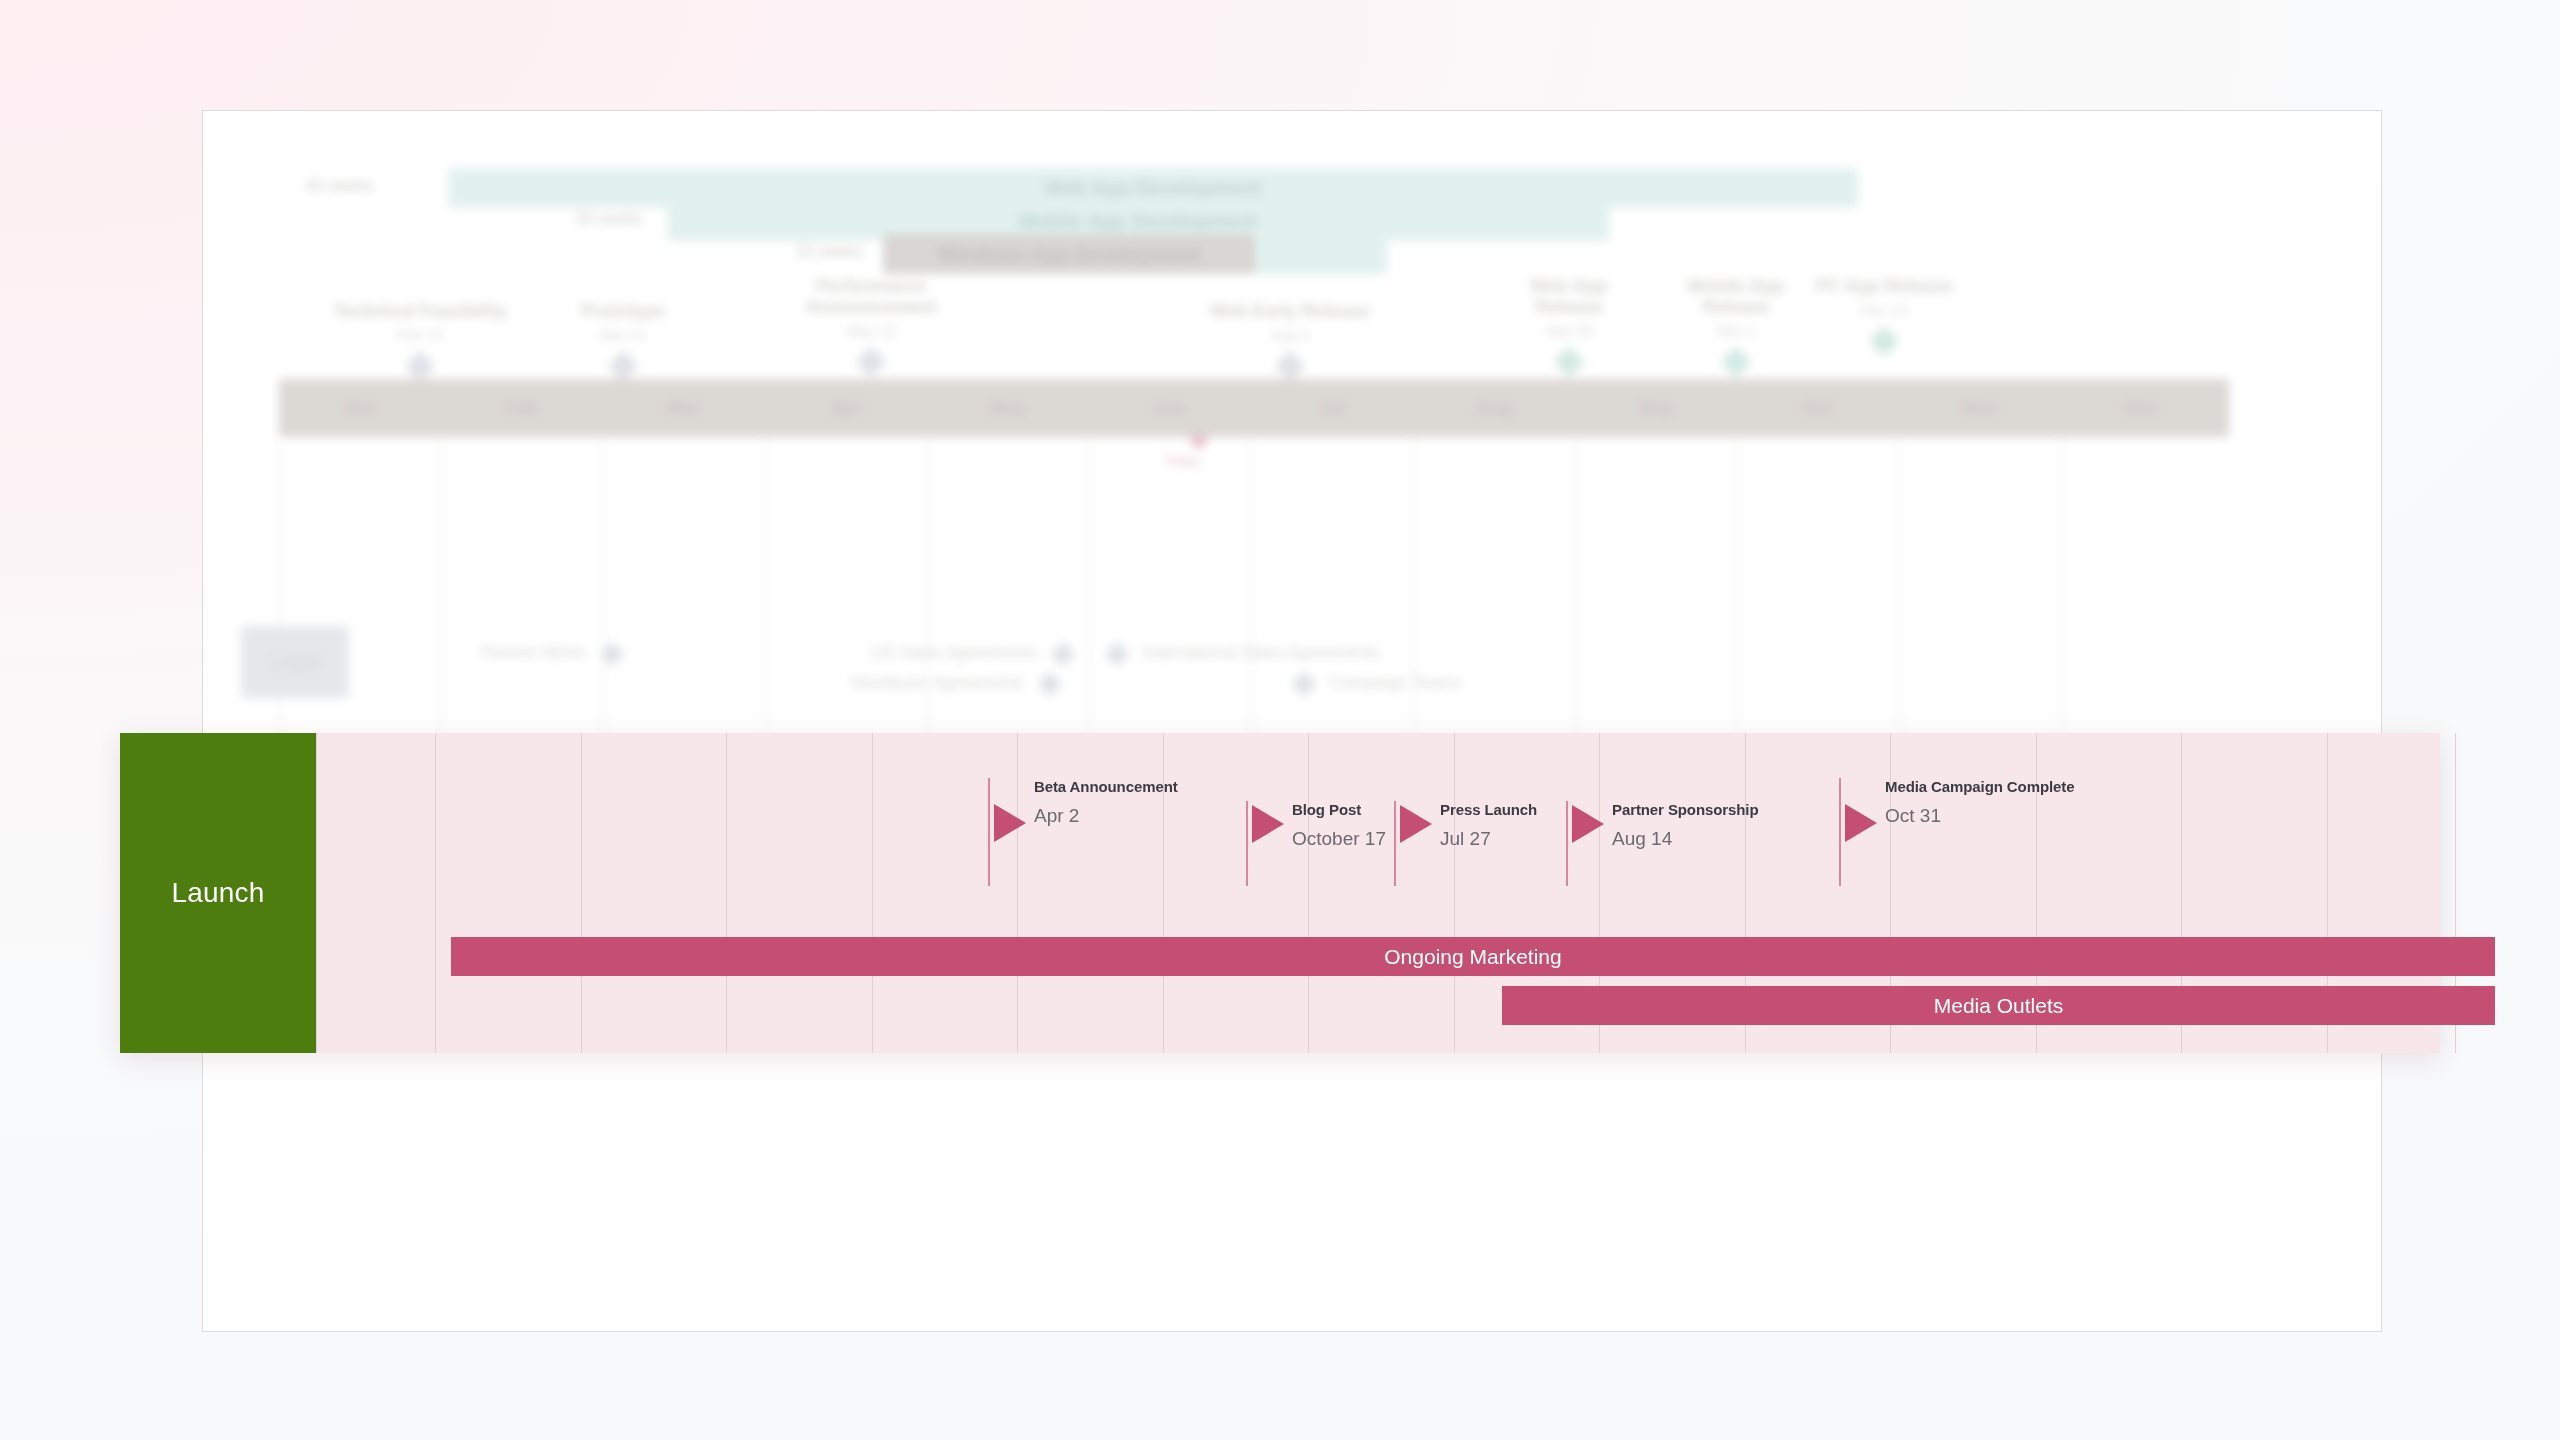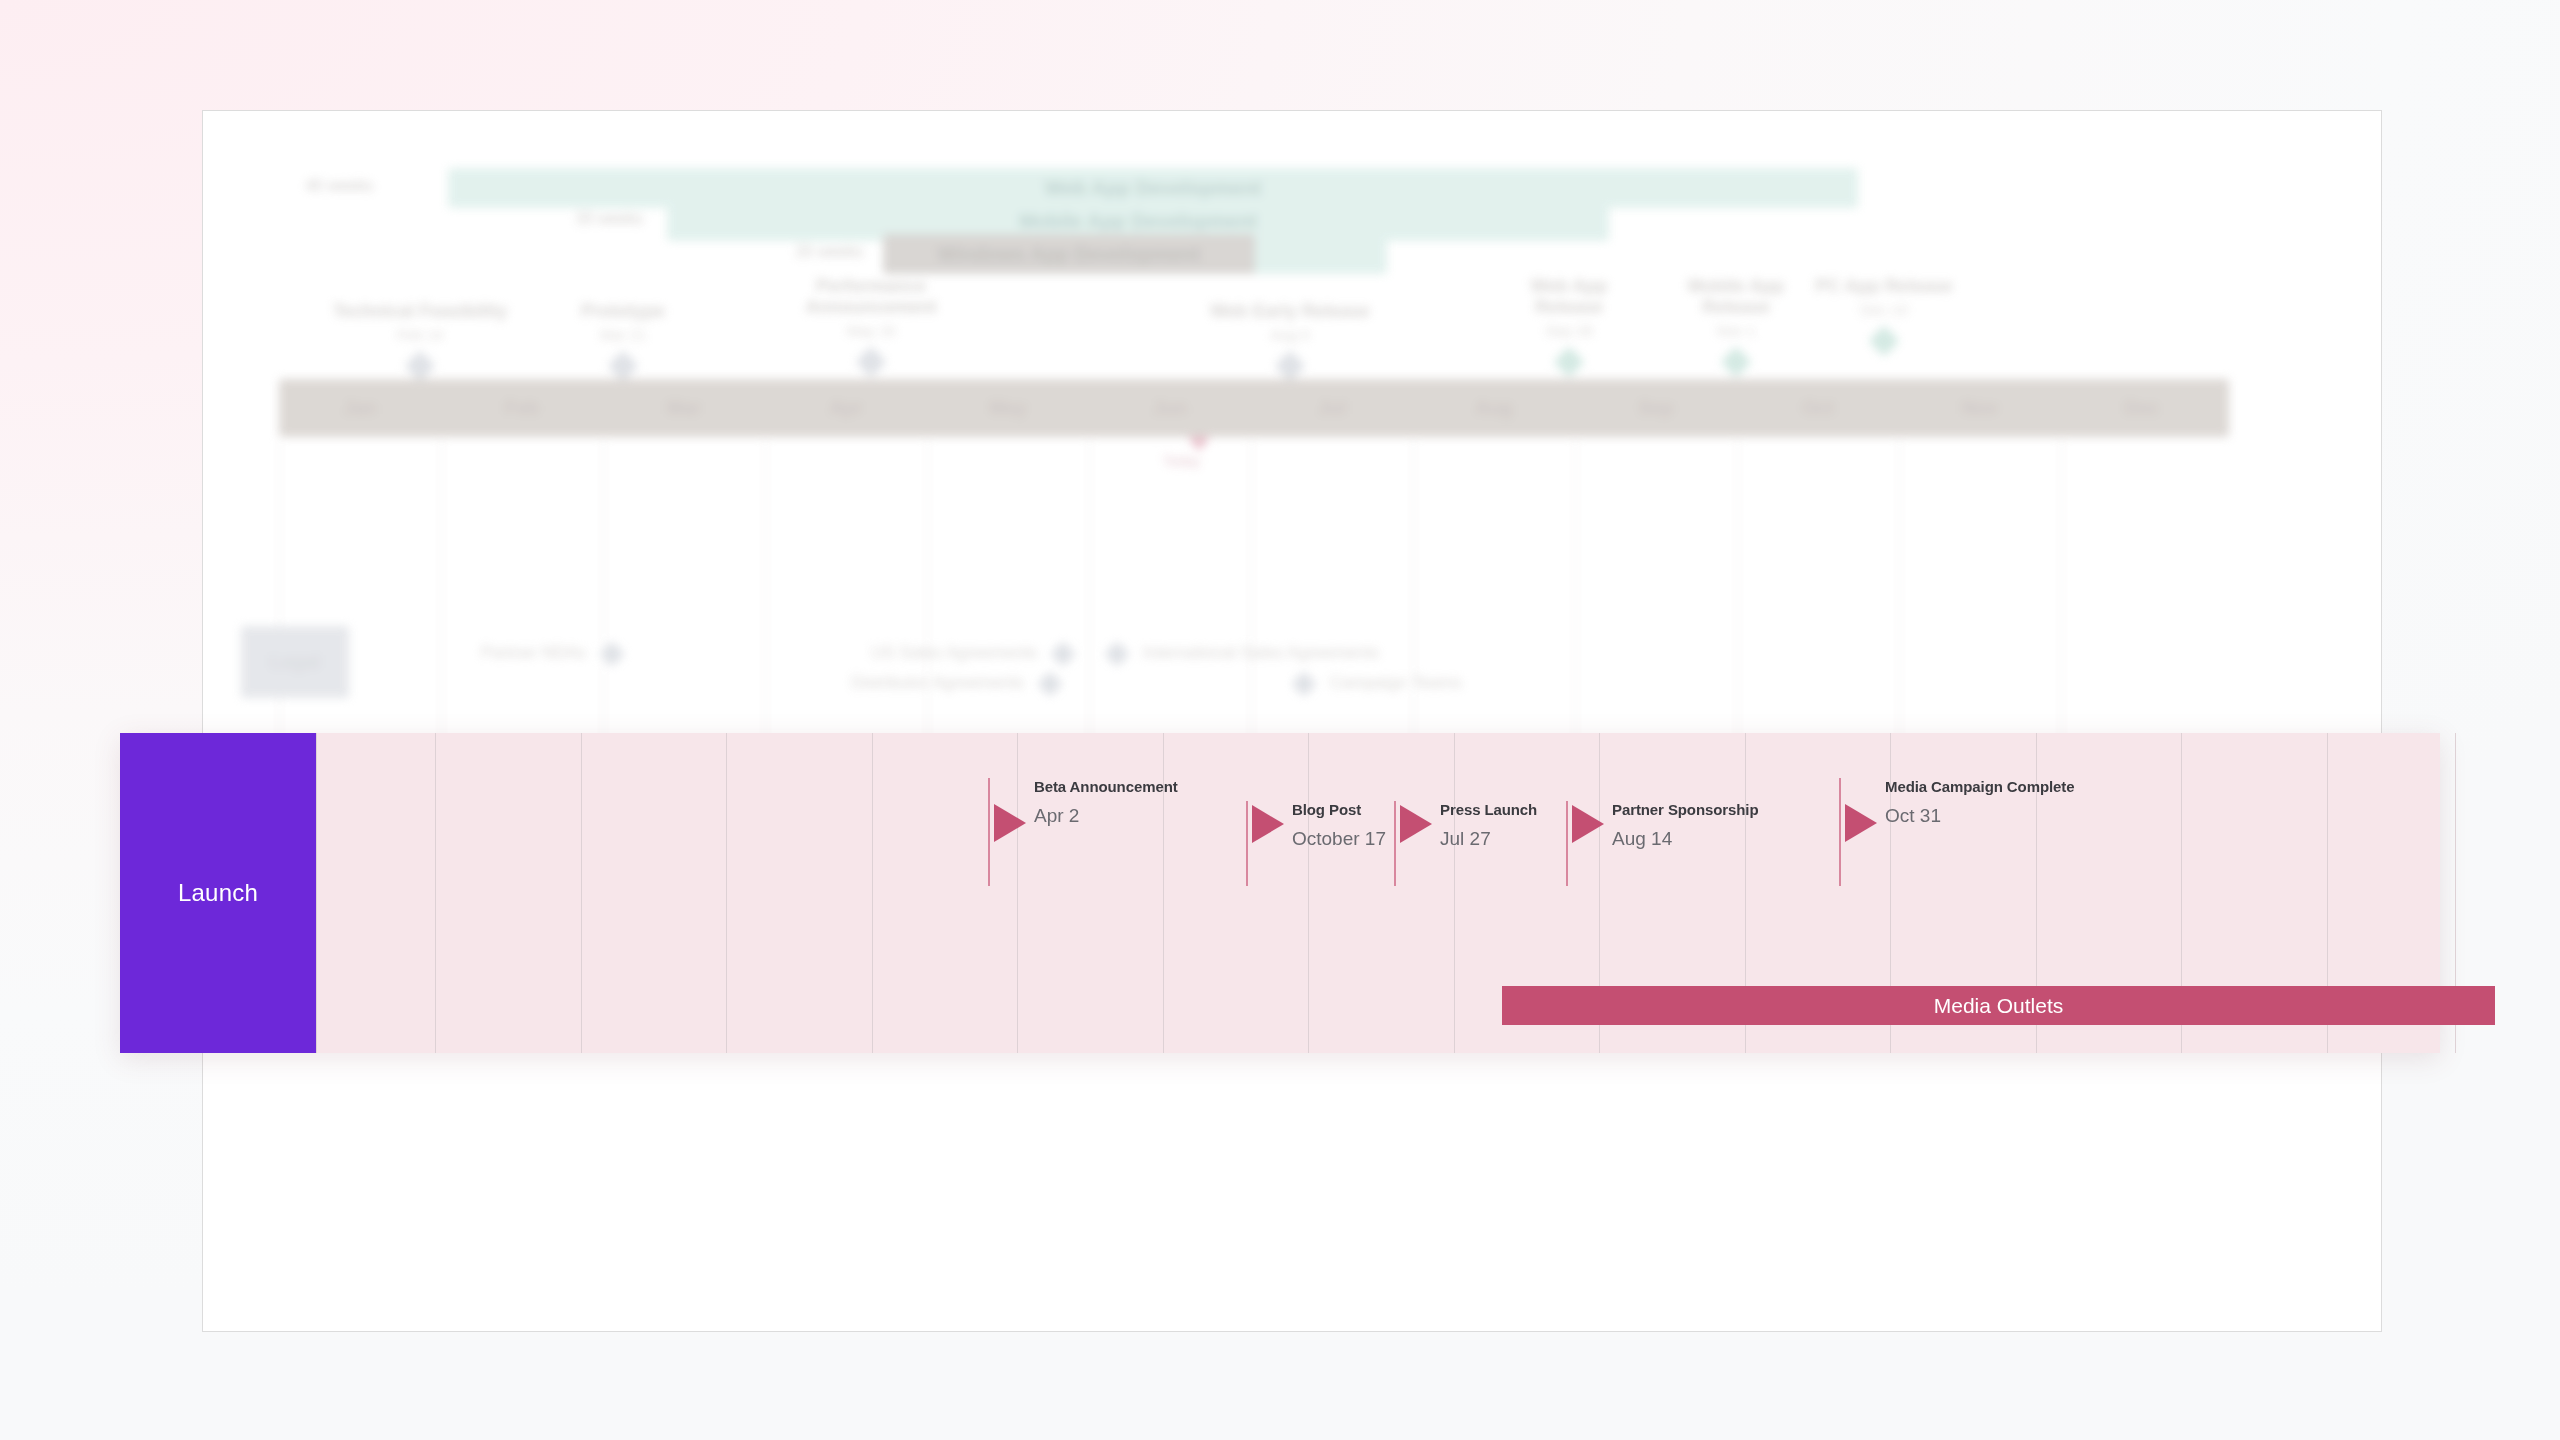--- a/index.html
+++ b/index.html
@@ -153,26 +153,26 @@
     width: 2320px;
     height: 320px;
     background: #f7e6ea;
     box-shadow: 0 6px 26px rgba(120, 60, 80, 0.13);
   }
 
   #launch-sidebar {
     position: absolute;
     left: 0; top: 0;
     width: 196px; height: 320px;
-    background: #6d28d9;
+    background: #4d7c0f;
     display: flex;
     align-items: center;
     justify-content: center;
     color: #ffffff;
-    font-size: 24px;
+    font-size: 28px;
     font-weight: 400;
     letter-spacing: 0.2px;
   }
 
   #band-grid {
     position: absolute;
     left: 196px; top: 0;
     right: 0; bottom: 0;
   }
   .band-vline {
@@ -415,19 +415,22 @@
     <div class="flag" style="left:1523px;">
       <div class="pole"></div>
       <div class="tri"></div>
       <div class="ftext">
         <div class="fname">Media Campaign Complete</div>
         <div class="fdate">Oct 31</div>
       </div>
     </div>
 
 
+    <div class="band-bar" style="left:135px; top:204px; width:2044px;">
+      <span>Ongoing Marketing</span>
+    </div>
 
     <div class="band-bar" style="left:1186px; top:253px; width:993px;">
       <span>Media Outlets</span>
     </div>
 
   </div>
 </div>
 
 </body></html>

